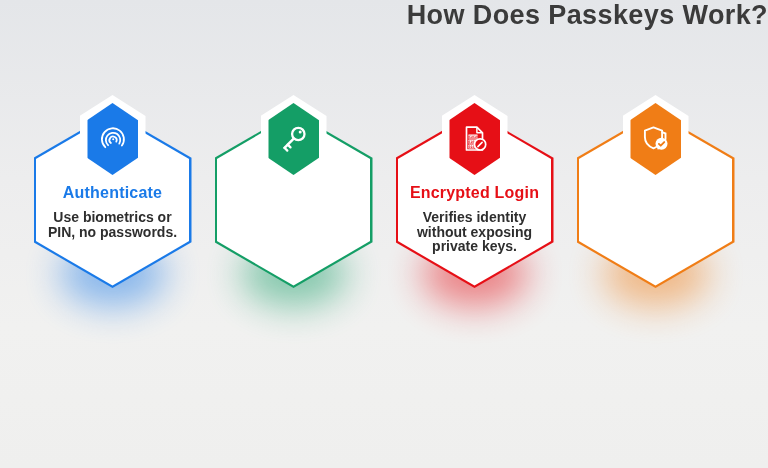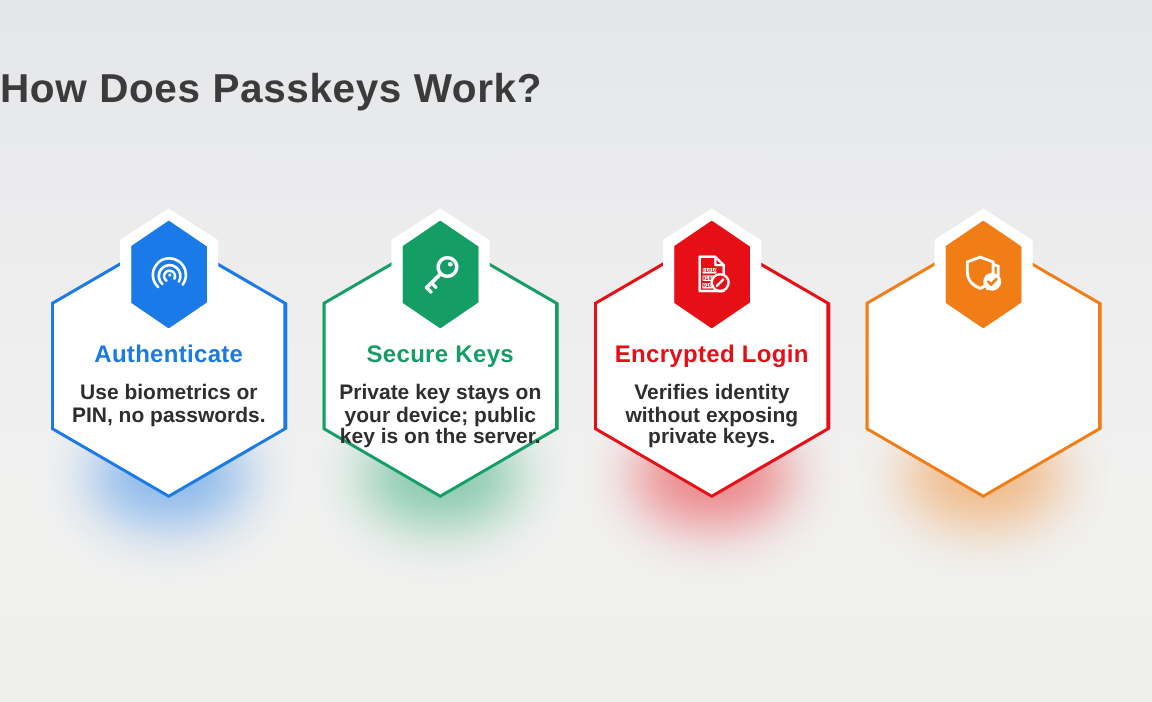--- a/index.html
+++ b/index.html
@@ -3,21 +3,21 @@
 <meta charset="utf-8">
 <style>
   html,body{margin:0;padding:0;}
   body{
     width:768px;height:468px;overflow:hidden;
     font-family:"Liberation Sans","DejaVu Sans",sans-serif;
     background:linear-gradient(180deg,#e4e6e9 0%,#ededee 38%,#f1f1f0 70%,#efefee 100%);
   }
   .stage{width:768px;height:468px;position:relative;}
   .page-title{
-    margin:0;padding-top:44px;text-align:left;
+    margin:0;text-align:right;
     font-size:27px;font-weight:800;letter-spacing:.4px;color:#3b3b3b;
   }
   .cards{
     display:flex;justify-content:center;gap:23px;margin-top:64px;
   }
   .card{width:158px;height:252px;position:relative;}
   .glow{
     position:absolute;left:26px;right:26px;top:146px;height:66px;
     background:var(--c);border-radius:50%;filter:blur(18px);opacity:.48;
   }
@@ -80,24 +80,20 @@
           <circle cx="17.7" cy="17.3" r="1" fill="#ffffff"></circle>
         </svg>
       </div>
     </div>
 
     <div class="card" style="--c: #149e66;">
       <div class="glow"></div>
       <div class="hex-outer">
         <div class="hex-inner"></div>
       </div>
-      <div class="card-text">
-        <div class="card-title">Secure Keys</div>
-        <div class="card-desc">Private key stays on your device; public key is on the server.</div>
-      </div>
       <div class="icon-hex-white"></div>
       <div class="icon-hex">
         <svg width="34" height="34" viewBox="0 0 34 34">
           <circle cx="21.8" cy="12" r="6.2" fill="none" stroke="#ffffff" stroke-width="2.3"></circle>
           <circle cx="23.7" cy="10.1" r="1.5" fill="#ffffff"></circle>
           <g stroke="#ffffff" stroke-linecap="round" fill="none">
             <path d="M17.2 16.6 L8 25.8" stroke-width="2.5"></path>
             <path d="M11.2 22.6 L14 25.4" stroke-width="2.3"></path>
             <path d="M8 25.8 L10.8 28.6" stroke-width="2.3"></path>
           </g>

